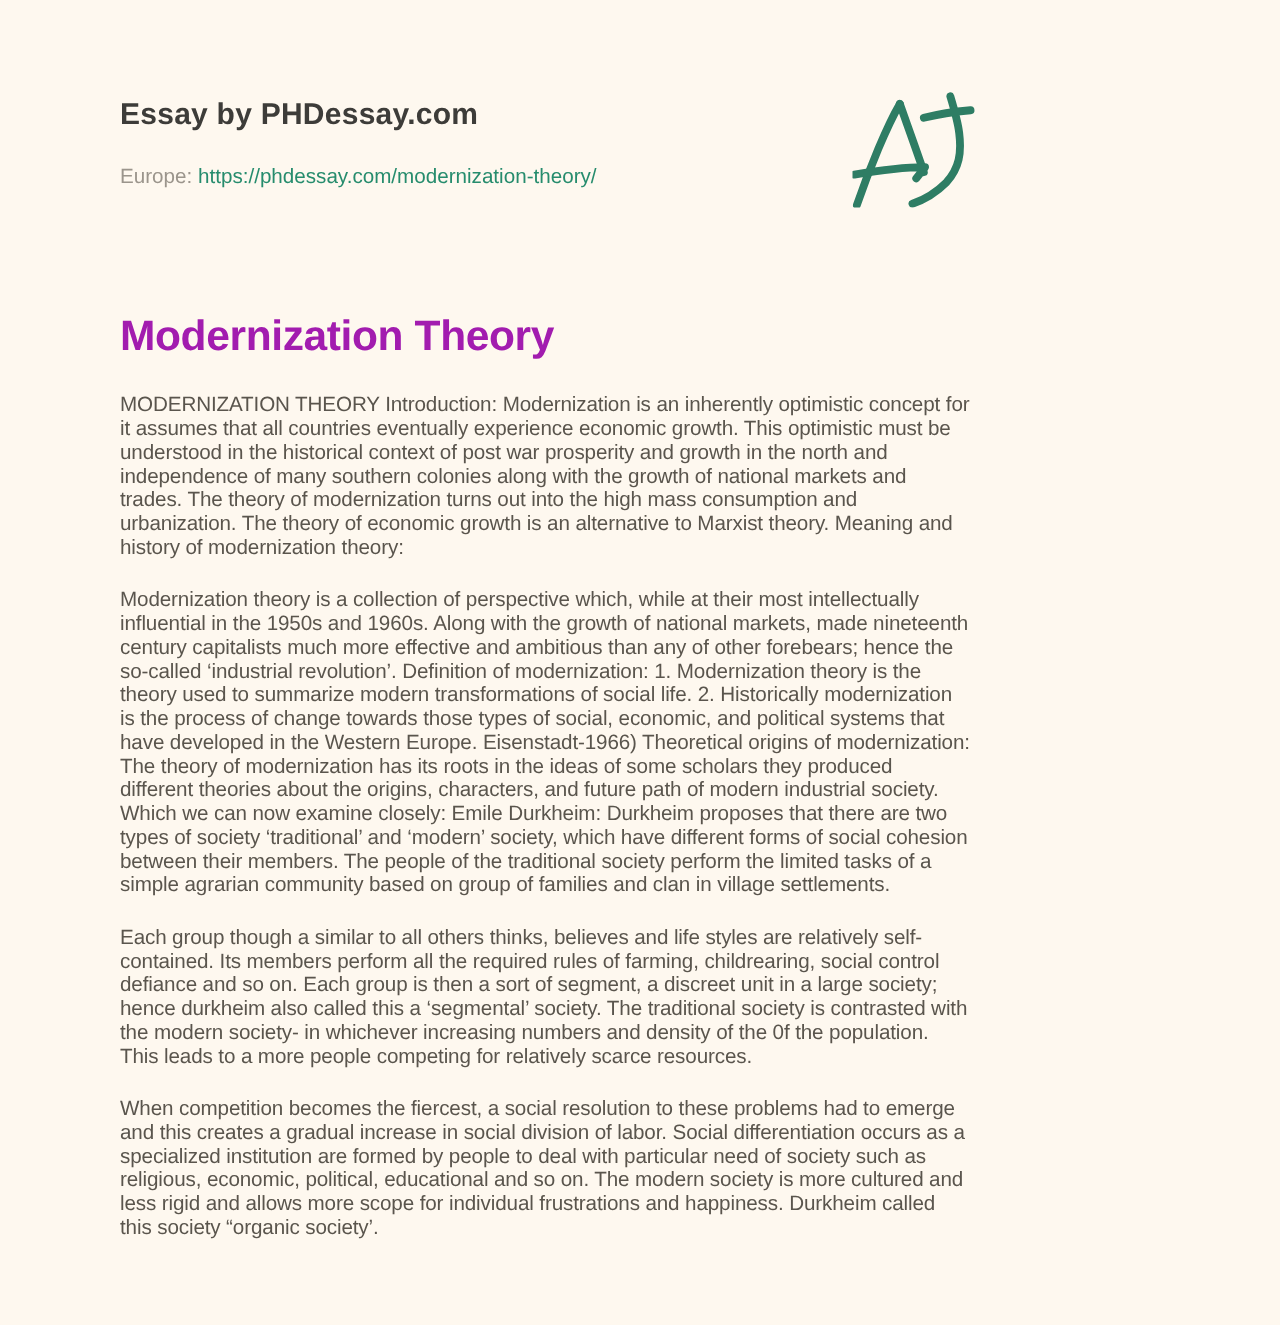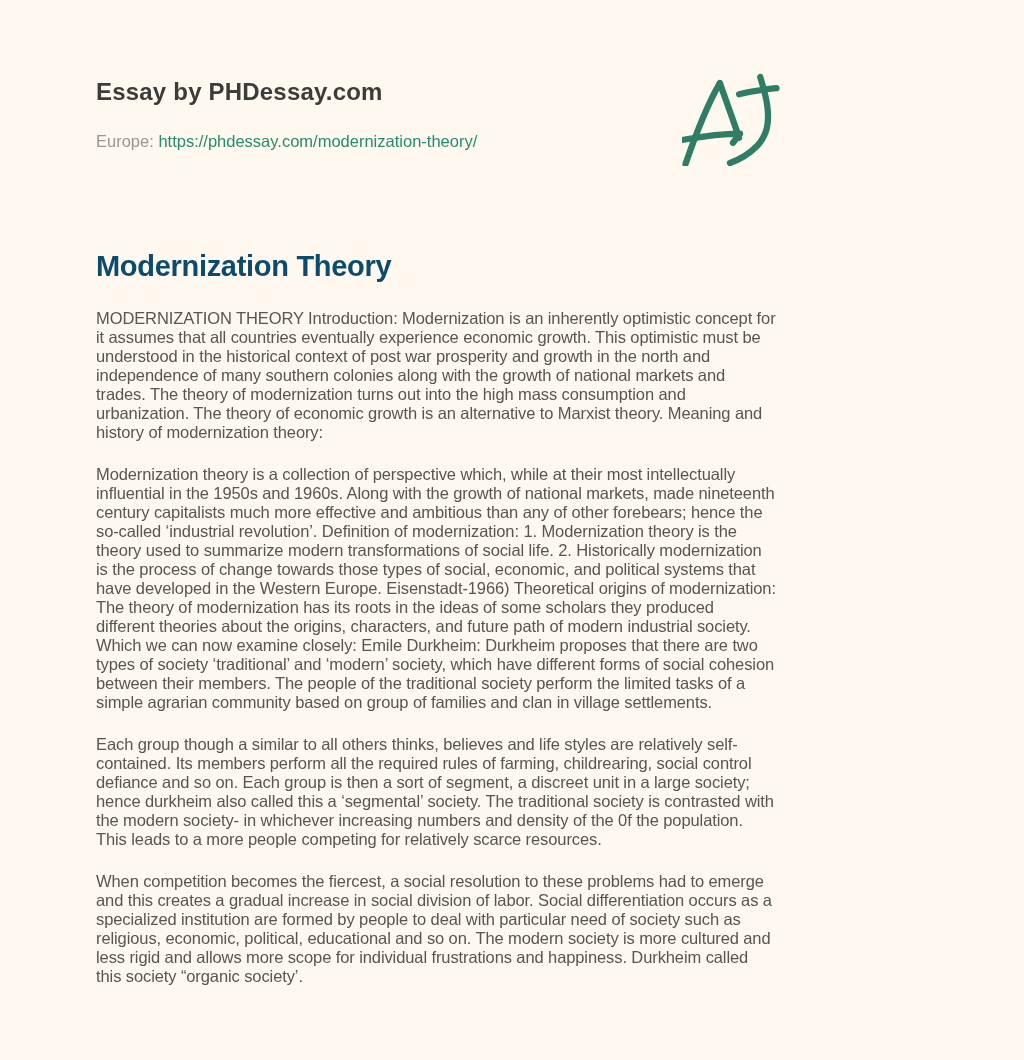--- a/index.html
+++ b/index.html
@@ -39,23 +39,23 @@
     color: #268c6d;
     text-decoration: none;
   }
   .logo {
     width: 102px;
     height: 96px;
     flex: 0 0 auto;
     margin-right: -8px;
   }
   .article-title {
-    font-size: 29px;
+    font-size: 34px;
     font-weight: bold;
-    color: #0c4a6e;
+    color: #a21caf;
     margin: 84px 0 0 0;
     letter-spacing: -0.3px;
   }
   .essay p {
     font-size: 16.5px;
     line-height: 19px;
     color: #5a554d;
     margin: 23px 0 0 0;
     letter-spacing: -0.1px;
   }

